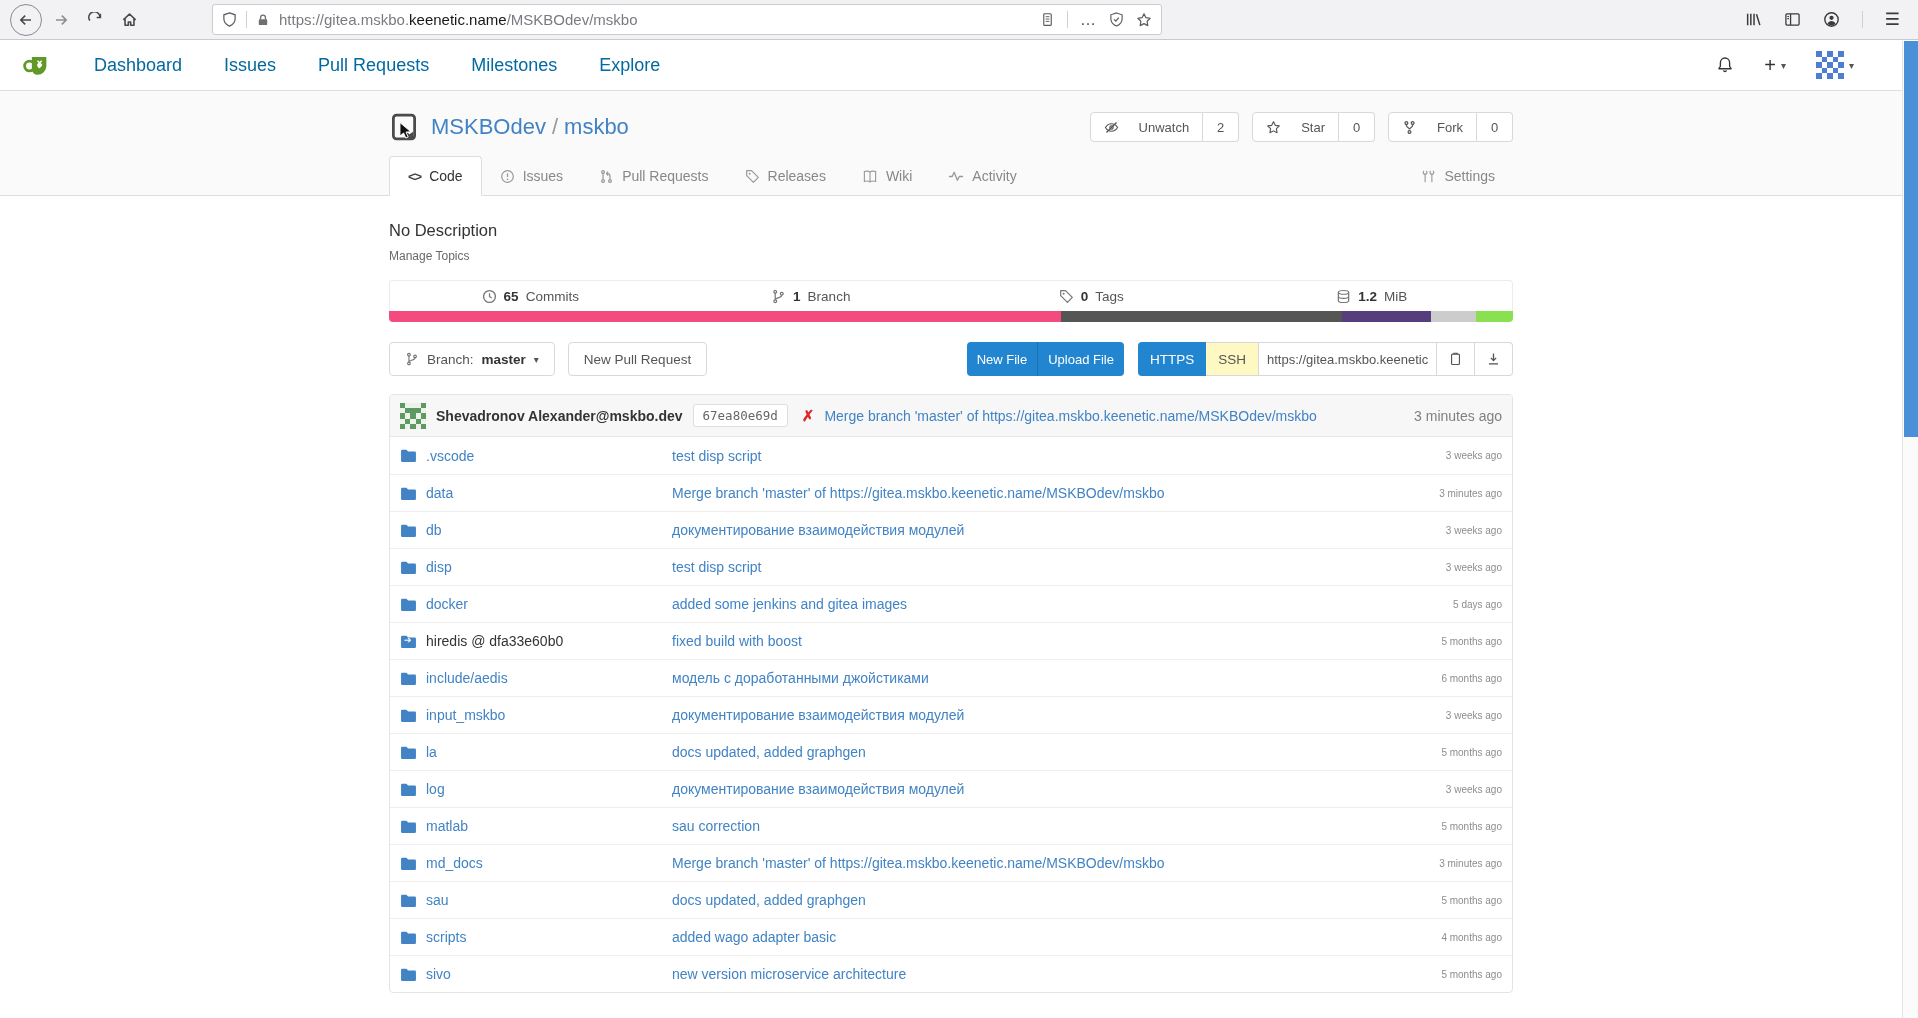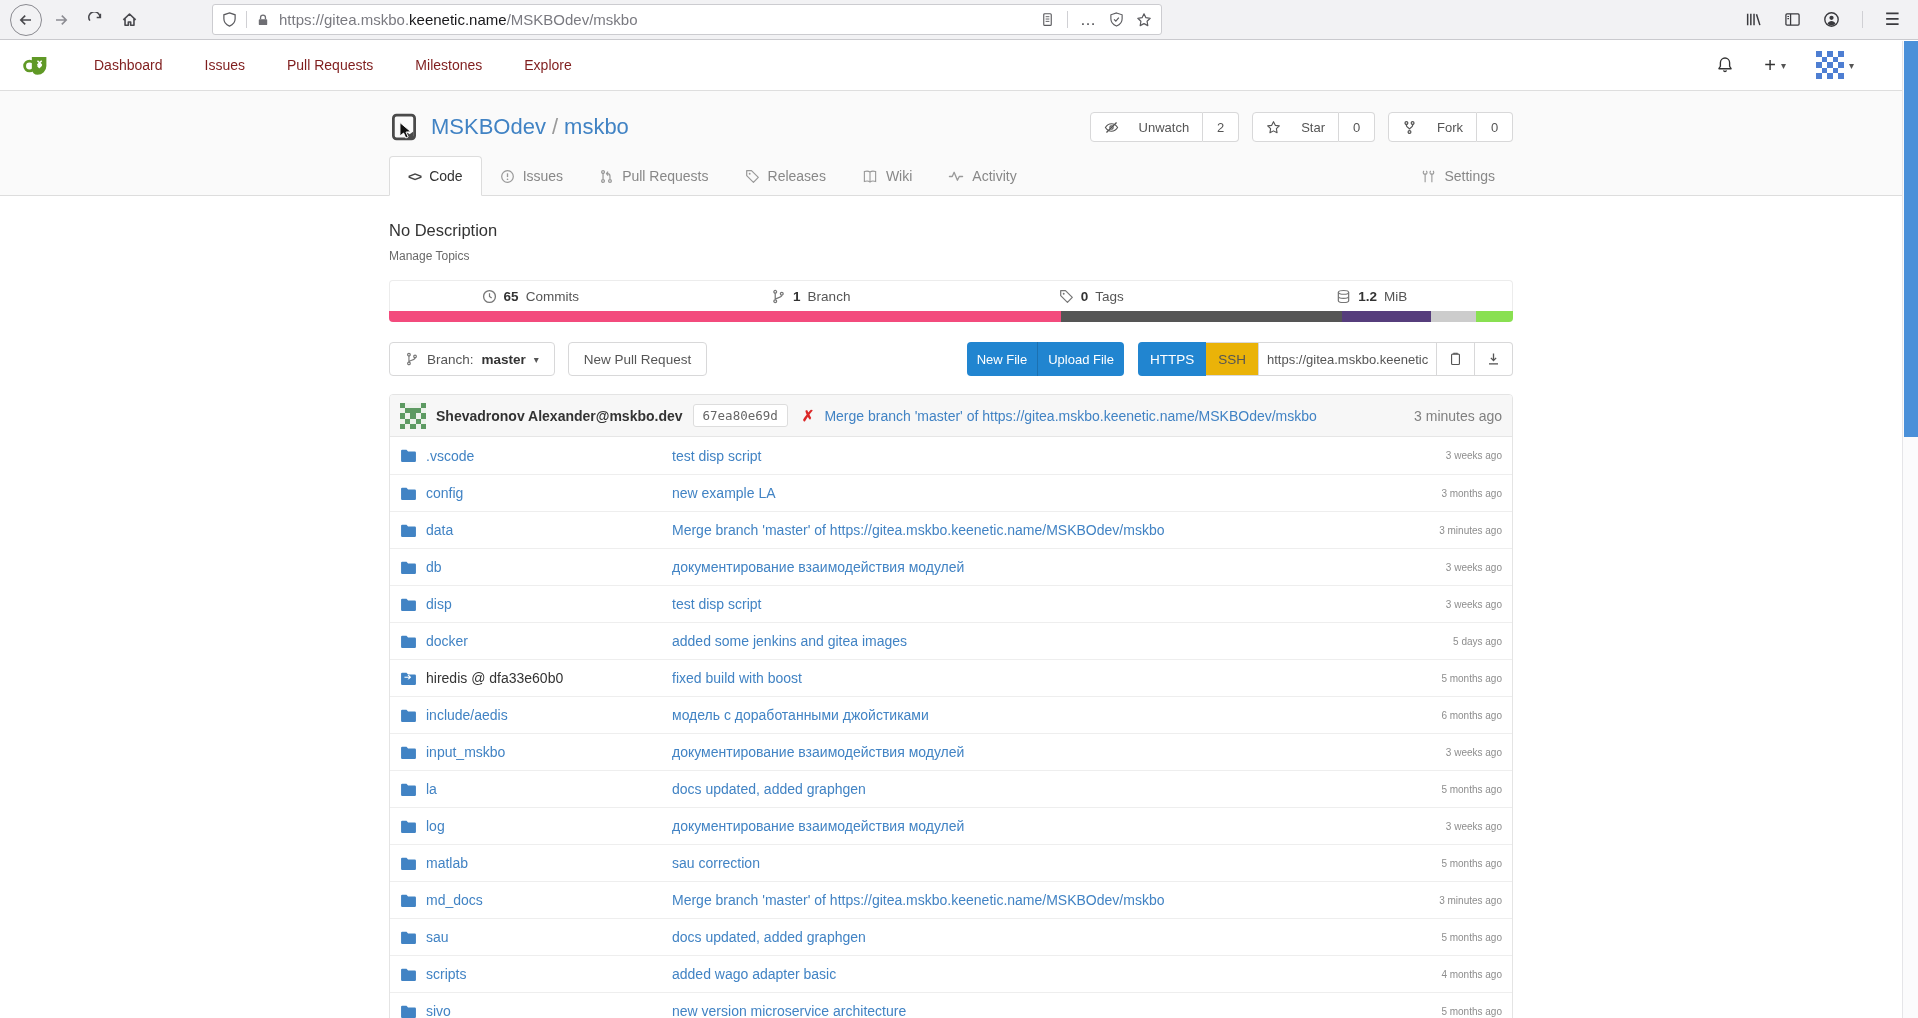--- a/index.html
+++ b/index.html
@@ -29,21 +29,21 @@
   .ellipsis{font-size:16px;color:#4a4a4f;letter-spacing:1px;}
   .chrome-right{margin-left:auto;display:flex;align-items:center;gap:22px;color:#3a3a3e;
     padding-right:8px;}
   .hamburger{font-size:17px;color:#3a3a3e;}
 
   
   .page{position:relative;width:1902px;}
   .gnav{height:51px;background:#fff;border-bottom:1px solid #dedede;
     display:flex;align-items:center;padding:0 22px;}
   .gnav-links{display:flex;align-items:center;gap:42px;margin-left:42px;}
-  .gnav-links a{color:#7f1d1d;font-size:14px;}
+  .gnav-links a{color:#0369a1;font-size:18px;}
   .gnav-right{margin-left:auto;display:flex;align-items:center;gap:30px;padding-right:26px;}
   .plusgrp,.avagrp{display:flex;align-items:center;gap:5px;color:#333;}
   .plus{font-size:20px;line-height:1;}
   .caret{font-size:10px;color:#555;}
 
   
   .repo-head{background:#fafafa;border-bottom:1px solid #ddd;padding-top:21px;}
   .container{width:1124px;margin:0 auto;position:relative;}
   .head-row{display:flex;align-items:center;gap:12px;}
   .repoicon-wrap{position:relative;width:30px;height:30px;}
@@ -84,21 +84,21 @@
     background:#fff;border:1px solid #d8d8d9;border-radius:4px;font-size:13.5px;color:#555;}
   .wbtn b{color:#333;}
   .right-controls{margin-left:auto;display:flex;gap:14px;}
   .blue-group{display:flex;border-radius:4px;overflow:hidden;height:34px;}
   .bluebtn{background:var(--primary);color:#fff;font-size:13px;padding:0 10px;
     display:flex;align-items:center;border:none;}
   .bluebtn + .bluebtn{border-left:1px solid rgba(0,0,0,.15);}
   .clone-group{display:flex;height:34px;align-items:stretch;}
   .proto{display:flex;align-items:center;padding:12px 12px;font-size:13.5px;}
   .proto.https{background:var(--primary);color:#fff;border-radius:4px 0 0 4px;}
-  .proto.ssh{background:#eab308;color:#555;border:1px solid #d8d8d9;border-left:none;}
+  .proto.ssh{background:#fef9c3;color:#555;border:1px solid #d8d8d9;border-left:none;}
   .clone-input{width:178px;border:1px solid #d8d8d9;border-left:none;padding:0 8px;
     font-size:13px;color:#555;background:#fff;outline:none;font-family:"Liberation Sans",sans-serif;}
   .sqbtn{width:38px;display:flex;align-items:center;justify-content:center;background:#fff;
     border:1px solid #d8d8d9;border-left:none;color:#555;}
   .sqbtn:last-child{border-radius:0 4px 4px 0;}
 
   
   .filetable{margin-top:18px;border:1px solid #e4e4e4;border-radius:4px;overflow:hidden;}
   .commit-row{height:42px;background:#f7f7f7;border-bottom:1px solid #e6e6e6;
     display:flex;align-items:center;padding:0 10px;gap:10px;}
@@ -532,33 +532,20 @@
     <span class="ftime">3 weeks ago</span>
   </div>
           <div class="frow">
     <span class="fname">
       <span class="ficon">
         <svg width="17" height="15" viewBox="0 0 16 14">
                   <path d="M1 2.6q0-1.1 1.1-1.1h4l1.5 1.7h6.3q1.1 0 1.1 1.1v7.6q0 1.1-1.1 1.1H2.1q-1.1 0-1.1-1.1z" fill="currentColor"></path>
                 </svg>
 
       </span>
-      <a class="flink">config</a>
-    </span>
-    <a class="fmsg">new example LA</a>
-    <span class="ftime">3 months ago</span>
-  </div>
-          <div class="frow">
-    <span class="fname">
-      <span class="ficon">
-        <svg width="17" height="15" viewBox="0 0 16 14">
-                  <path d="M1 2.6q0-1.1 1.1-1.1h4l1.5 1.7h6.3q1.1 0 1.1 1.1v7.6q0 1.1-1.1 1.1H2.1q-1.1 0-1.1-1.1z" fill="currentColor"></path>
-                </svg>
-
-      </span>
       <a class="flink">data</a>
     </span>
     <a class="fmsg">Merge branch 'master' of https://gitea.mskbo.keenetic.name/MSKBOdev/mskbo</a>
     <span class="ftime">3 minutes ago</span>
   </div>
           <div class="frow">
     <span class="fname">
       <span class="ficon">
         <svg width="17" height="15" viewBox="0 0 16 14">
                   <path d="M1 2.6q0-1.1 1.1-1.1h4l1.5 1.7h6.3q1.1 0 1.1 1.1v7.6q0 1.1-1.1 1.1H2.1q-1.1 0-1.1-1.1z" fill="currentColor"></path>

